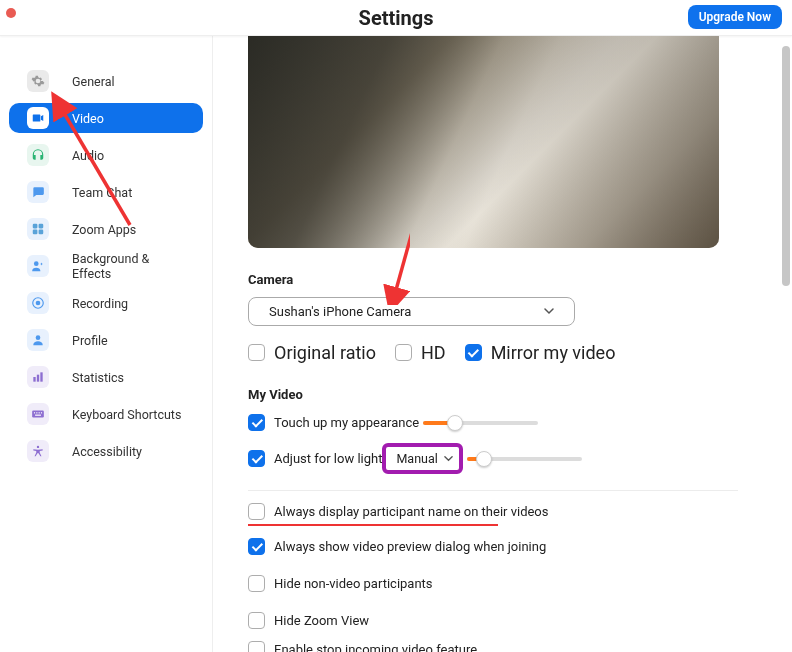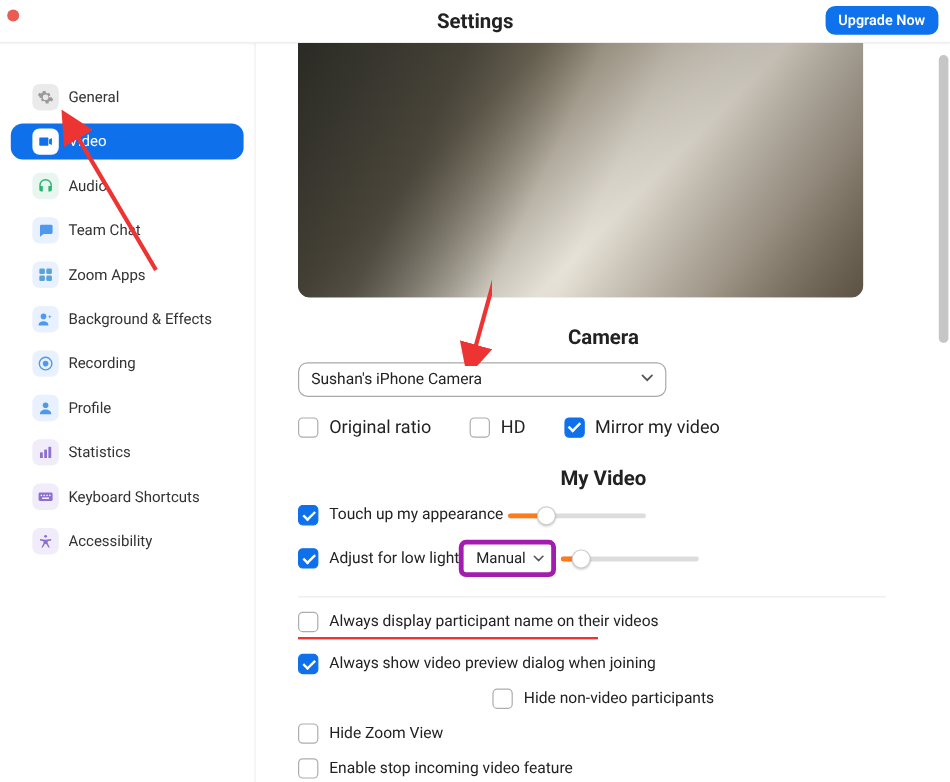--- a/index.html
+++ b/index.html
@@ -33,21 +33,21 @@
     width: 10px;
     height: 10px;
     border-radius: 50%;
     background: #e95b53;
     margin-right: 1px;
   }
   .title {
     width: 100%;
     text-align: center;
     font-weight: 700;
-    font-size: 17px;
+    font-size: 20px;
   }
   .upgrade {
     position: absolute;
     right: 10px;
     top: 5px;
     background: #0e72ed;
     color: #fff;
     font-weight: 600;
     font-size: 12px;
     padding: 5px 11px;
@@ -61,21 +61,21 @@
   }
   .sidebar {
     width: 213px;
     border-right: 1px solid #eee;
     padding-top: 25px;
     box-sizing: border-box;
   }
   .side-item {
     display: flex;
     align-items: center;
-    gap: 8px;
+    gap: 23px;
     height: 30px;
     padding: 0 12px 0 18px;
     margin: 5px 9px 7px 9px;
     border-radius: 10px;
     font-size: 12.5px;
     color: #333;
     cursor: pointer;
   }
   .side-item.selected {
     background: #0e71eb;
@@ -121,42 +121,41 @@
     inset:0;
     background: linear-gradient(115deg,
       rgba(40,40,34,0.85) 0%,
       rgba(60,58,50,0.7) 25%,
       rgba(200,195,180,0.2) 45%,
       rgba(230,226,214,0.1) 55%,
       rgba(60,52,40,0.6) 100%);
   }
 
   h4 {
-    font-size: 17px;
+    font-size: 13px;
     font-weight: 700;
     margin: 24px 0 10px 0;
-    text-align: center;
   }
   .select {
     width: 285px;
     border: 1px solid #aaa;
     border-radius: 8px;
-    padding: 6px 10px;
+    padding: 6px 20px;
     font-size: 13px;
     display: flex;
     justify-content: space-between;
     align-items: center;
     cursor: pointer;
   }
   .opts-row {
     display: flex;
-    gap: 32px;
+    gap: 19px;
     align-items: center;
     margin: 16px 0 6px 0;
-    font-size: 15px;
+    font-size: 18px;
   }
   .cb {
     display: inline-flex;
     align-items: center;
     gap: 9px;
     cursor: pointer;
   }
   .cbox {
     width: 15px;
     height: 15px;
@@ -431,21 +430,21 @@
             <span>Always display participant name on their videos</span>
           </label>
         </div>
         <div class="annotation-underline"></div>
         <div class="opt-line" style="margin: 12px 0px;">
           <label class="cb">
             <span class="cbox checked"></span>
             <span>Always show video preview dialog when joining</span>
           </label>
         </div>
-        <div class="opt-line" style="margin: 4px 0px; justify-content: center;">
+        <div class="opt-line" style="margin: 20px 0px;">
           <label class="cb">
             <span class="cbox"></span>
             <span>Hide non-video participants</span>
           </label>
         </div>
         <div class="opt-line" style="margin: 12px 0px;">
           <label class="cb">
             <span class="cbox"></span>
             <span>Hide Zoom View</span>
           </label>

